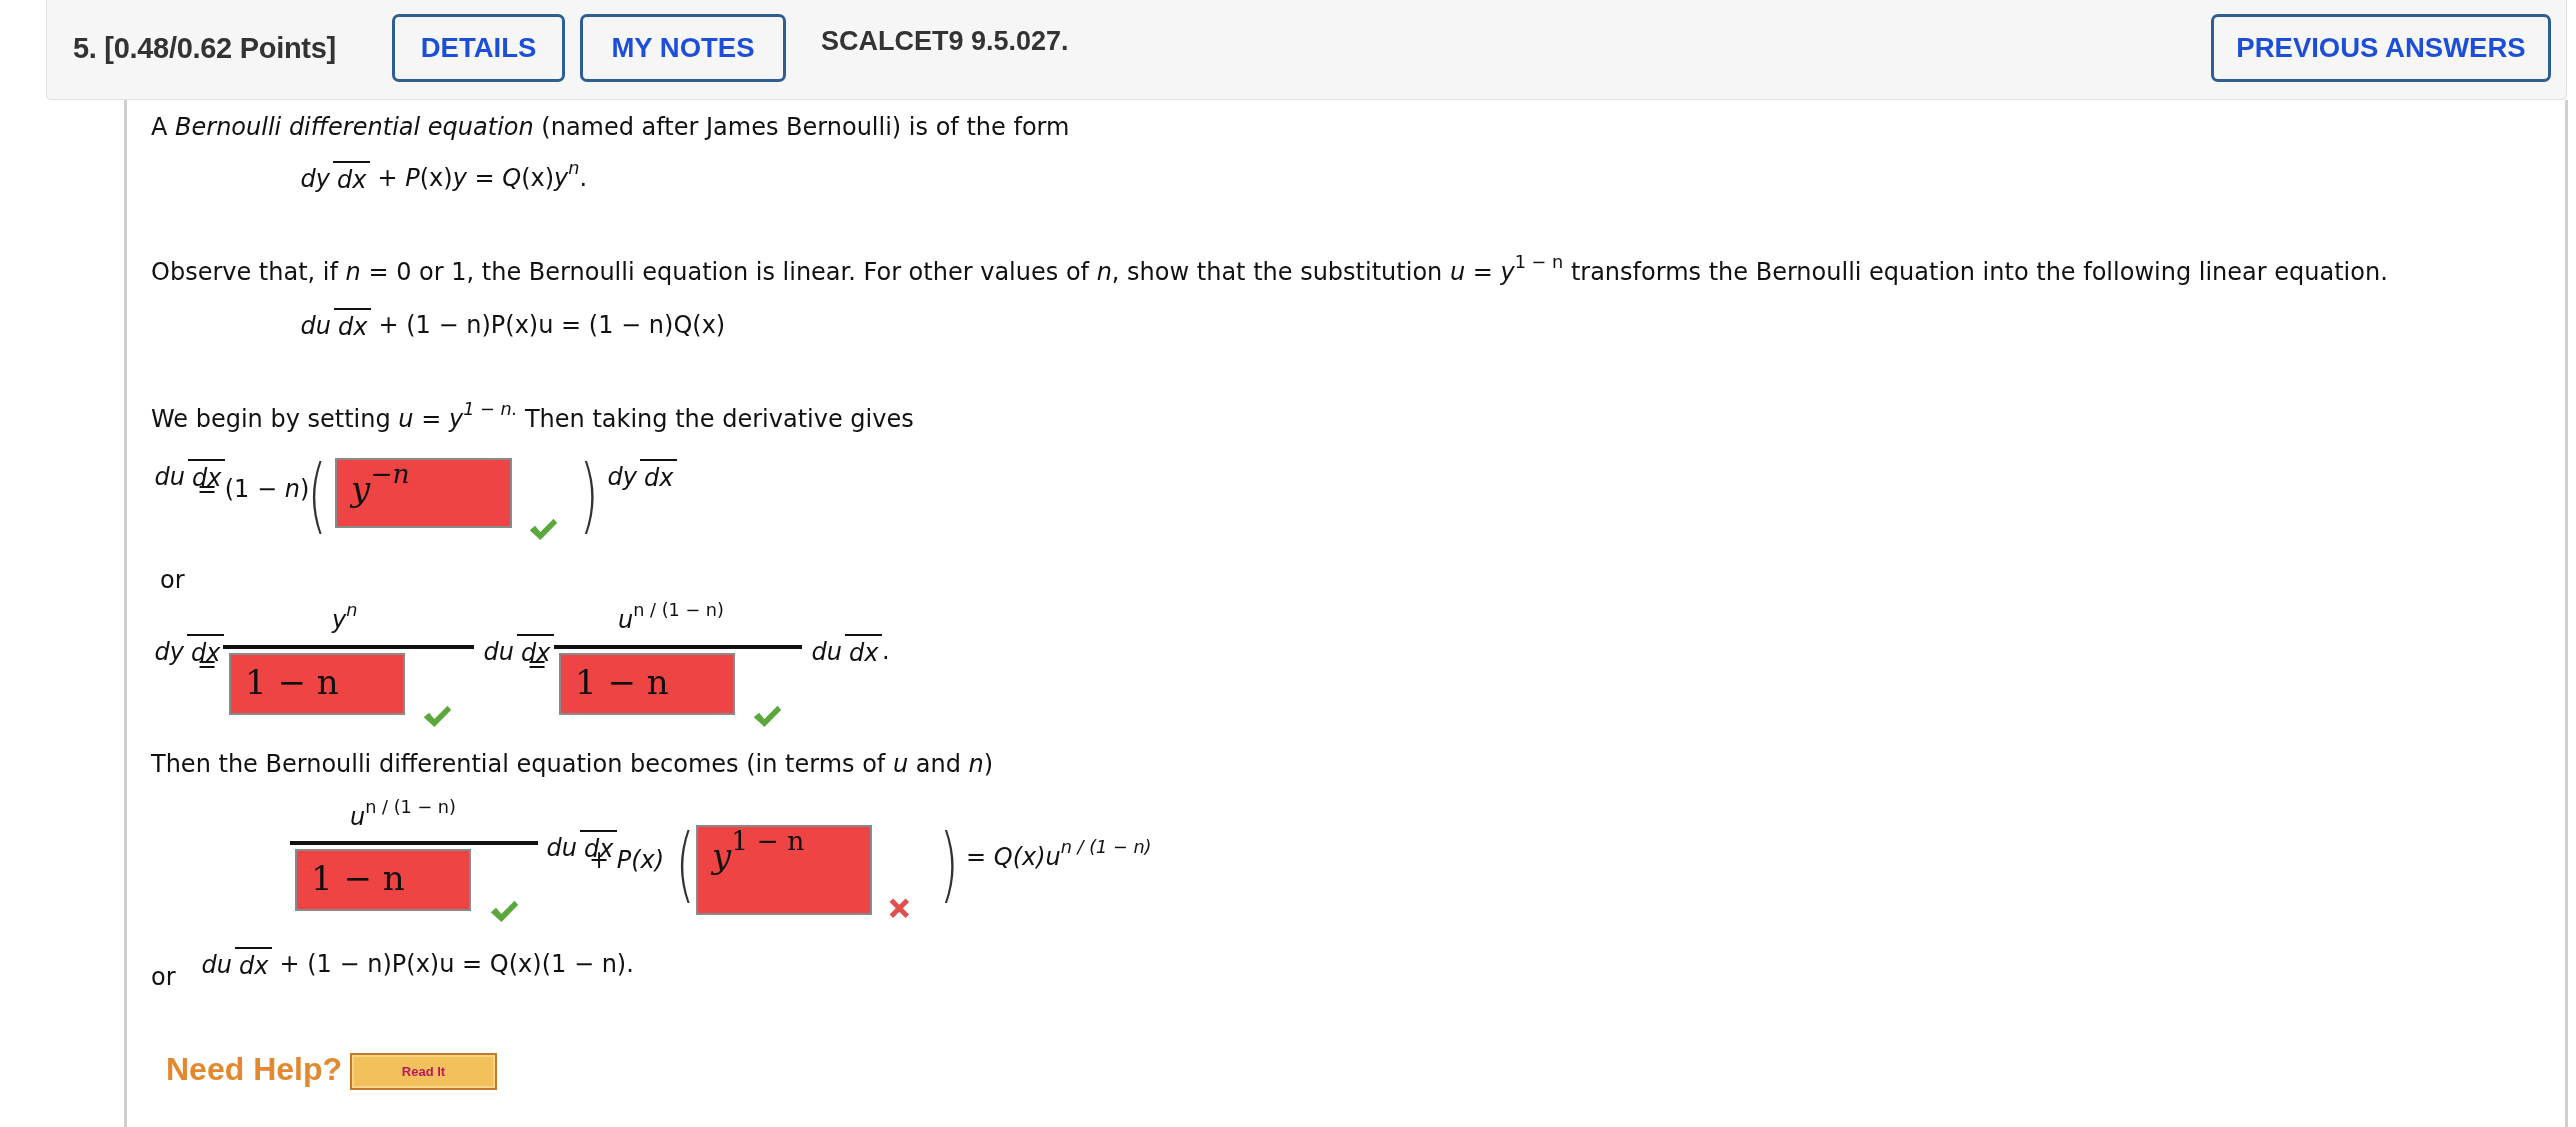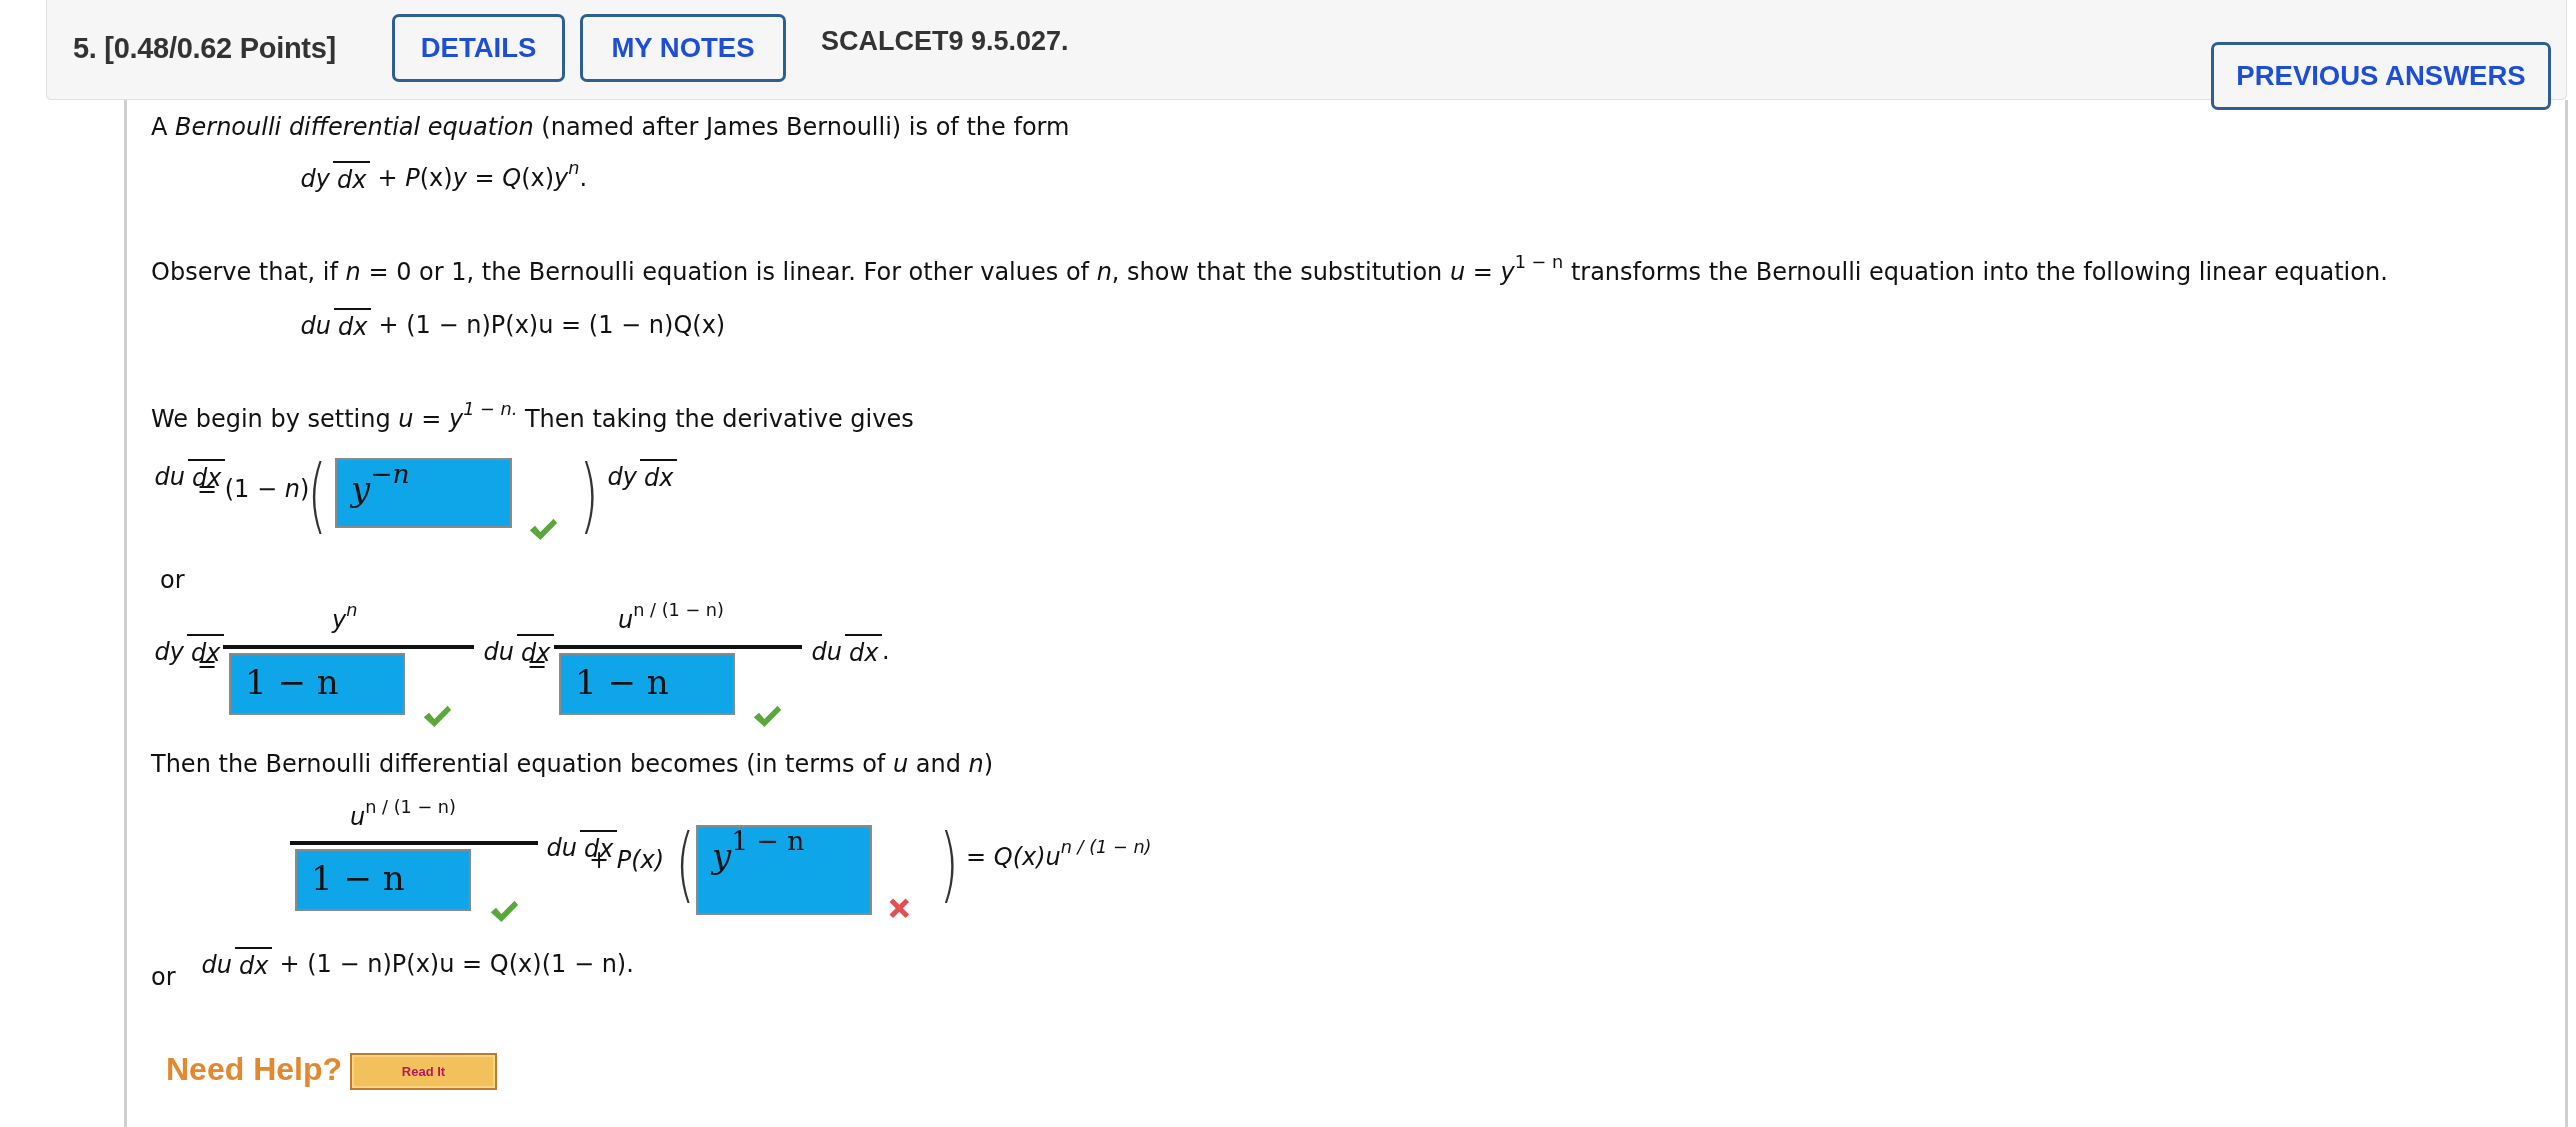--- a/index.html
+++ b/index.html
@@ -23,21 +23,21 @@
   .frame-right { left:2565px; top:100px; width:2.7px; height:1027px; background:#cfcfcf; }
 
   .txt { font-size:24px; color:#111; white-space:nowrap; }
   i, .it { font-style:italic; }
   sup { font-size:17.7px; position:relative; top:-3.5px; vertical-align:super; line-height:0; }
 
   .frac { display:inline-flex; flex-direction:row; align-items:center; vertical-align:middle; }
   .frac .num { padding:0 3.5px; line-height:30px; }
   .frac .den { padding:0 3.5px; border-top:2.7px solid #111; line-height:34px; }
 
-  .ansbox { border:2.7px solid #8a8a8a; box-sizing:border-box; background:#0ea5e9;
+  .ansbox { border:2.7px solid #8a8a8a; box-sizing:border-box; background:#ef4444;
             font-family:"DejaVu Serif", serif; font-size:34px; color:#111; }
   .ansbox .v { position:absolute; left:14px; top:8.9px; white-space:nowrap; }
   .ansbox sup { font-size:26.6px; top:-5.3px; }
   .paren { font-family:"DejaVu Sans", sans-serif; font-weight:200; color:#333; transform:scaleX(0.6); }
   .fracbar { height:3.5px; background:#111; }
 
   .check { width:30px; height:26.6px; }
   .cross { width:26.6px; height:26.6px; }
 
   .needhelp { left:166px; top:1051px; font-family:"Liberation Sans", sans-serif; font-weight:bold;
@@ -48,21 +48,21 @@
             display:flex; align-items:center; justify-content:center; cursor:pointer; }
 </style>
 </head>
 <body>
 
 <div class="abs header"></div>
 <div class="abs qnum">5.  [0.48/0.62 Points]</div>
 <div class="abs hbtn" style="left:392px;width:173px;">DETAILS</div>
 <div class="abs hbtn" style="left:580px;width:206px;">MY NOTES</div>
 <div class="abs code">SCALCET9 9.5.027.</div>
-<div class="abs hbtn" style="left:2211px;width:340px;margin-top:28px;">PREVIOUS ANSWERS</div>
+<div class="abs hbtn" style="left:2211px;width:340px;">PREVIOUS ANSWERS</div>
 
 <div class="abs frame-left"></div>
 <div class="abs frame-right"></div>
 
 <div class="abs txt" style="left:151px;top:113px;">
   <span>A </span><i>Bernoulli differential equation</i><span> (named after James Bernoulli) is of the form</span>
 </div>
 
 <div class="abs txt" style="left:297px;top:161px;">
   <span class="frac it">

